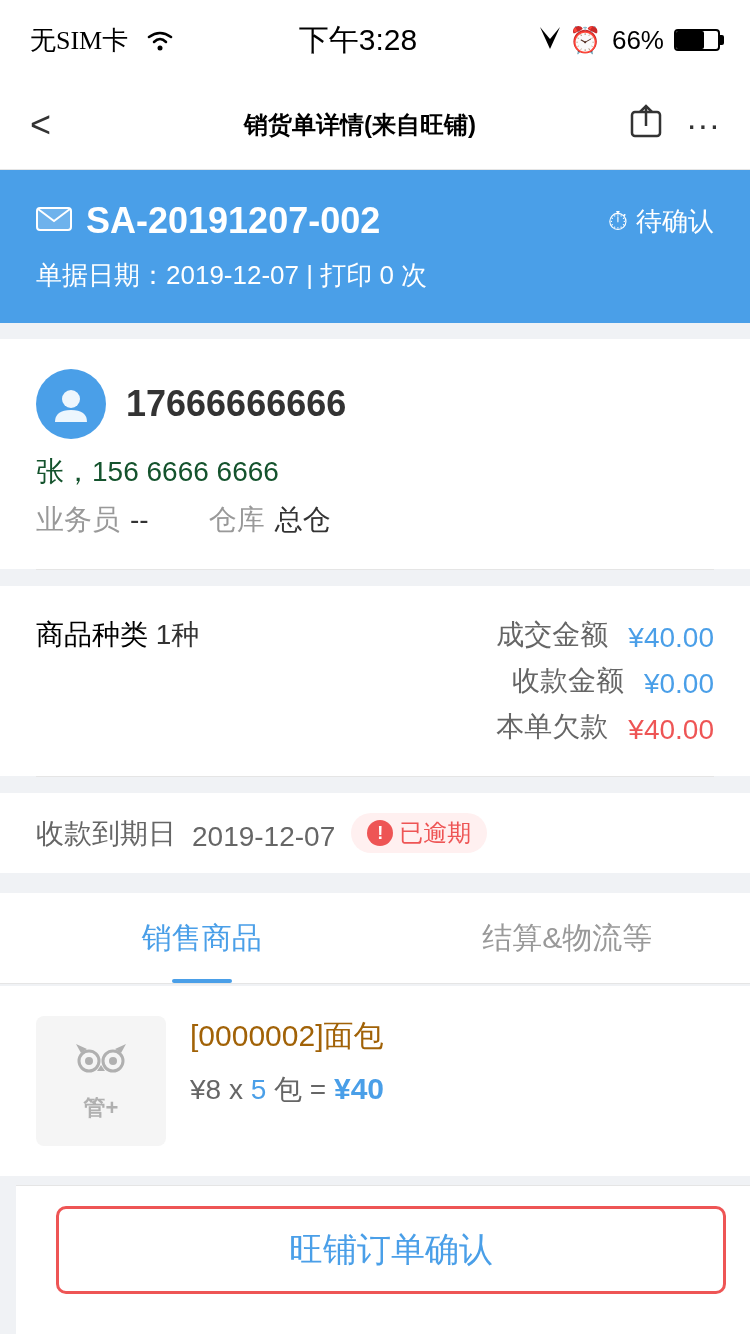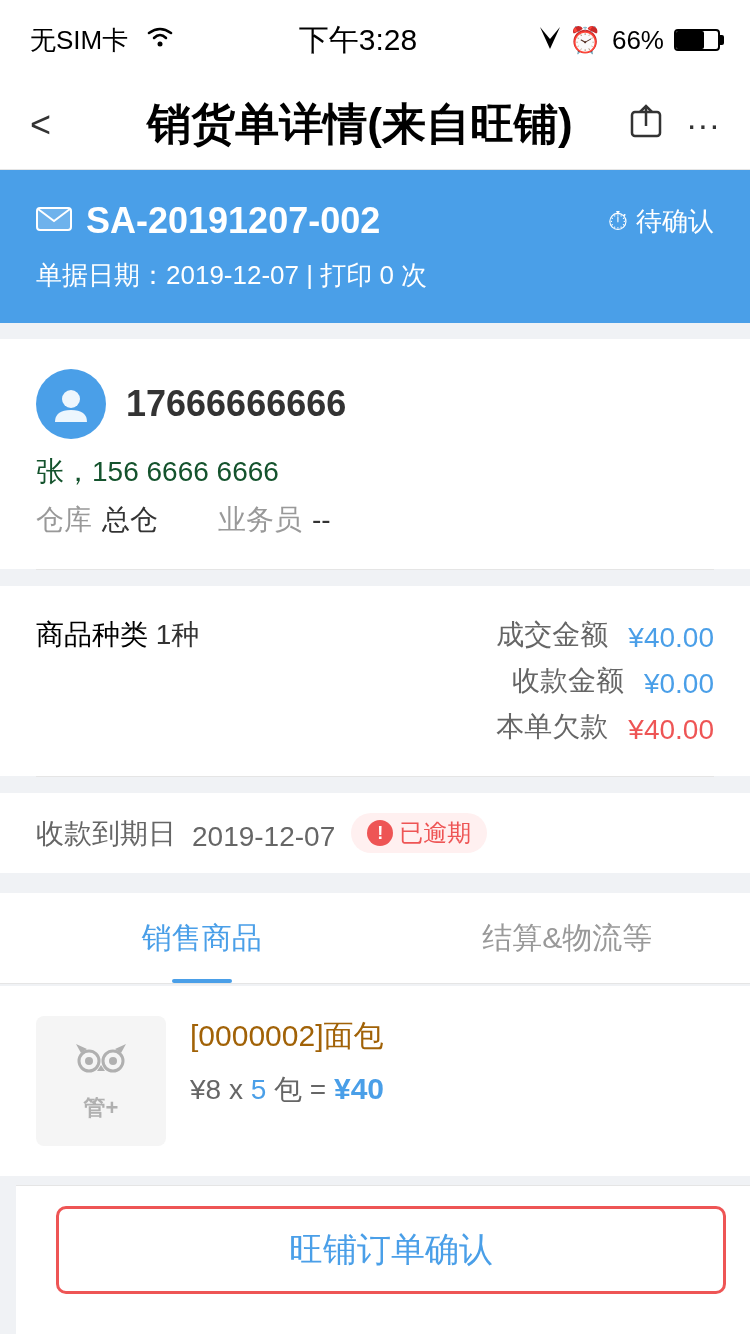--- a/index.html
+++ b/index.html
@@ -18,21 +18,21 @@
       width: 750px;
       height: 80px;
       background: #fff;
       display: flex;
       align-items: center;
       justify-content: space-between;
       padding: 0 30px;
       font-size: 26px;
       color: #000;
     }
-    .status-left { display: flex; align-items: flex-start; gap: 16px; }
+    .status-left { display: flex; align-items: flex-end; gap: 16px; font-family: Liberation Serif, serif; }
     .status-center { font-size: 30px; font-weight: 500; }
     .status-right { display: flex; align-items: center; gap: 10px; font-size: 26px; }
     .battery-icon {
       display: inline-block;
       width: 46px;
       height: 22px;
       border: 2px solid #000;
       border-radius: 4px;
       position: relative;
     }
@@ -65,21 +65,21 @@
       padding: 0 30px;
       border-bottom: 1px solid #e5e5e5;
     }
     .nav-back {
       font-size: 36px;
       color: #333;
       cursor: pointer;
       width: 60px;
     }
     .nav-title {
-      font-size: 44px;
+      font-size: 24px;
       font-weight: 600;
       color: #000;
     }
     .nav-actions {
       display: flex;
       align-items: center;
       gap: 24px;
     }
     .nav-icon {
       font-size: 34px;
@@ -409,26 +409,26 @@
       <svg width="40" height="40" viewBox="0 0 40 40" fill="none">
         <circle cx="20" cy="15" r="9" fill="white" opacity="0.9"></circle>
         <path d="M4 38 Q4 26 20 26 Q36 26 36 38" fill="white" opacity="0.9"></path>
       </svg>
     </div>
     <span class="customer-phone">17666666666</span>
   </div>
   <div class="customer-name">张，156 6666 6666</div>
   <div class="customer-meta">
     <div class="customer-meta-item">
+      <span class="meta-label">业务员</span>
+      <span class="meta-value">--</span>
+    </div>
+    <div class="customer-meta-item">
       <span class="meta-label">仓库</span>
       <span class="meta-value">总仓</span>
-    </div>
-    <div class="customer-meta-item">
-      <span class="meta-label">业务员</span>
-      <span class="meta-value">--</span>
     </div>
   </div>
 </div>
 
 <div class="divider"></div>
 
 <div class="summary-section">
   <div class="summary-left">
     <span class="summary-left-label">商品种类</span>
     <span class="summary-left-value">1种</span>

